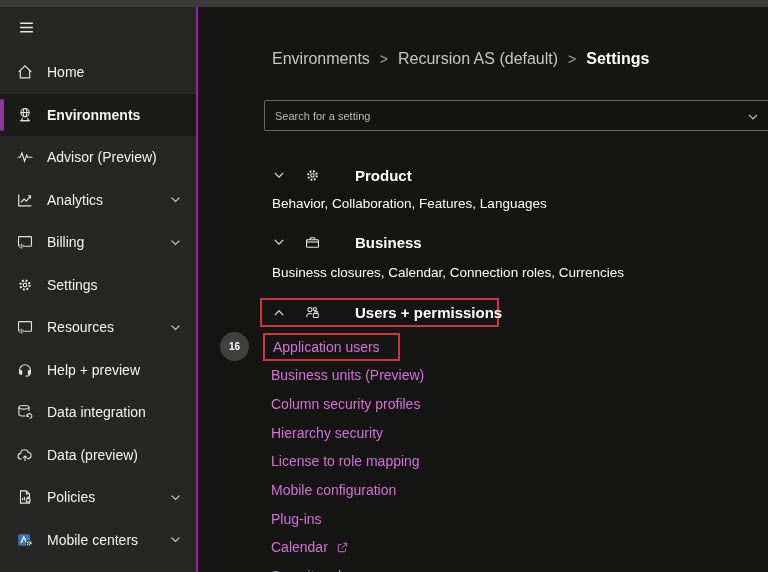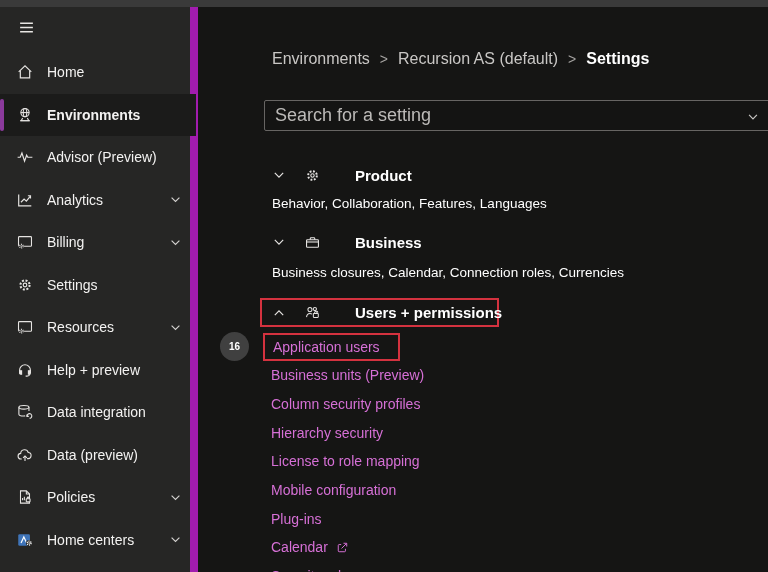--- a/index.html
+++ b/index.html
@@ -8,21 +8,21 @@
     position:relative;width:768px;height:572px;overflow:hidden;
     background:#151514;
     font-family:"Liberation Sans","DejaVu Sans",sans-serif;
     color:#f3f2f1;-webkit-font-smoothing:antialiased;
   }
   .top-strip{position:absolute;left:0;top:0;width:768px;height:7px;background:#3a3a3a;}
 
   
   .sidebar{
     position:absolute;left:0;top:7px;width:198px;height:565px;
-    background:#262625;border-right:8px solid #a21caf;
+    background:#262625;border-right:2px solid #a21caf;
   }
   .hamburger{
     position:absolute;left:12px;top:10px;width:28px;height:24px;
     background:transparent;border:none;cursor:pointer;color:#e8e6e4;
     display:flex;align-items:center;justify-content:center;padding:0;
   }
   .hamburger svg{width:17px;height:17px;}
   .nav{position:absolute;left:0;top:44px;width:196px;}
   .nav-item{
     position:relative;display:flex;align-items:center;height:42.5px;
@@ -48,21 +48,21 @@
   }
   .crumb{cursor:pointer;}
   .crumb.current{color:#ffffff;font-weight:700;cursor:default;}
   .bc-sep{color:#a5a3a1;font-size:14px;}
 
   .searchbox{
     position:absolute;left:64px;top:93px;width:514px;height:31px;
     border:1px solid #676563;border-radius:2px;background:#141413;
     display:flex;align-items:center;padding:0 10px;cursor:text;
   }
-  .searchbox .placeholder{font-size:18px;color:#bcbab8;}
+  .searchbox .placeholder{font-size:11px;color:#bcbab8;}
   .searchbox .chev{position:absolute;left:482px;top:10px;width:12px;height:12px;color:#c8c6c4;}
   .searchbox .chev svg{width:12px;height:12px;display:block;}
 
   .sec-header{position:absolute;display:flex;align-items:center;height:24px;cursor:pointer;}
   .sec-chevron{width:14px;height:14px;color:#e6e4e2;margin-right:18px;}
   .sec-chevron svg{width:14px;height:14px;display:block;}
   .sec-icon{width:17px;height:17px;color:#e6e4e2;margin-right:8px;}
   .sec-icon svg{width:17px;height:17px;display:block;}
   .sec-title{font-size:15px;font-weight:700;color:#ffffff;white-space:nowrap;margin-left:26px;}
   .sec-summary{position:absolute;left:72px;font-size:13.5px;color:#ffffff;white-space:nowrap;}
@@ -256,21 +256,21 @@
       <div class="nav-item">
         <span class="nav-icon">
           <svg viewBox="0 0 20 20">
               <rect x="2.5" y="3.5" width="13" height="13" rx="1.5" fill="#3f74b8"></rect>
               <path d="M5.6 13.3 8.7 6.6l3.2 6.7" fill="none" stroke="#ffffff" stroke-width="1.3"></path>
               <circle cx="14.6" cy="13.4" r="3.5" fill="#262625"></circle>
               <circle cx="14.6" cy="13.4" r="2.1" fill="none" stroke="#ffffff" stroke-width="1.5" stroke-dasharray="1.1 0.95"></circle>
               <circle cx="14.6" cy="13.4" r="0.8" fill="#ffffff"></circle>
             </svg>
         </span>
-        <span class="nav-label">Home centers</span>
+        <span class="nav-label">Mobile centers</span>
         <span class="nav-chevron">
           <svg viewBox="0 0 20 20" fill="none" stroke="currentColor" stroke-width="1.8">
               <path d="M4 7l6 6 6-6"></path>
             </svg>
         </span>
       </div>
 
     </div>
   </nav>
 

